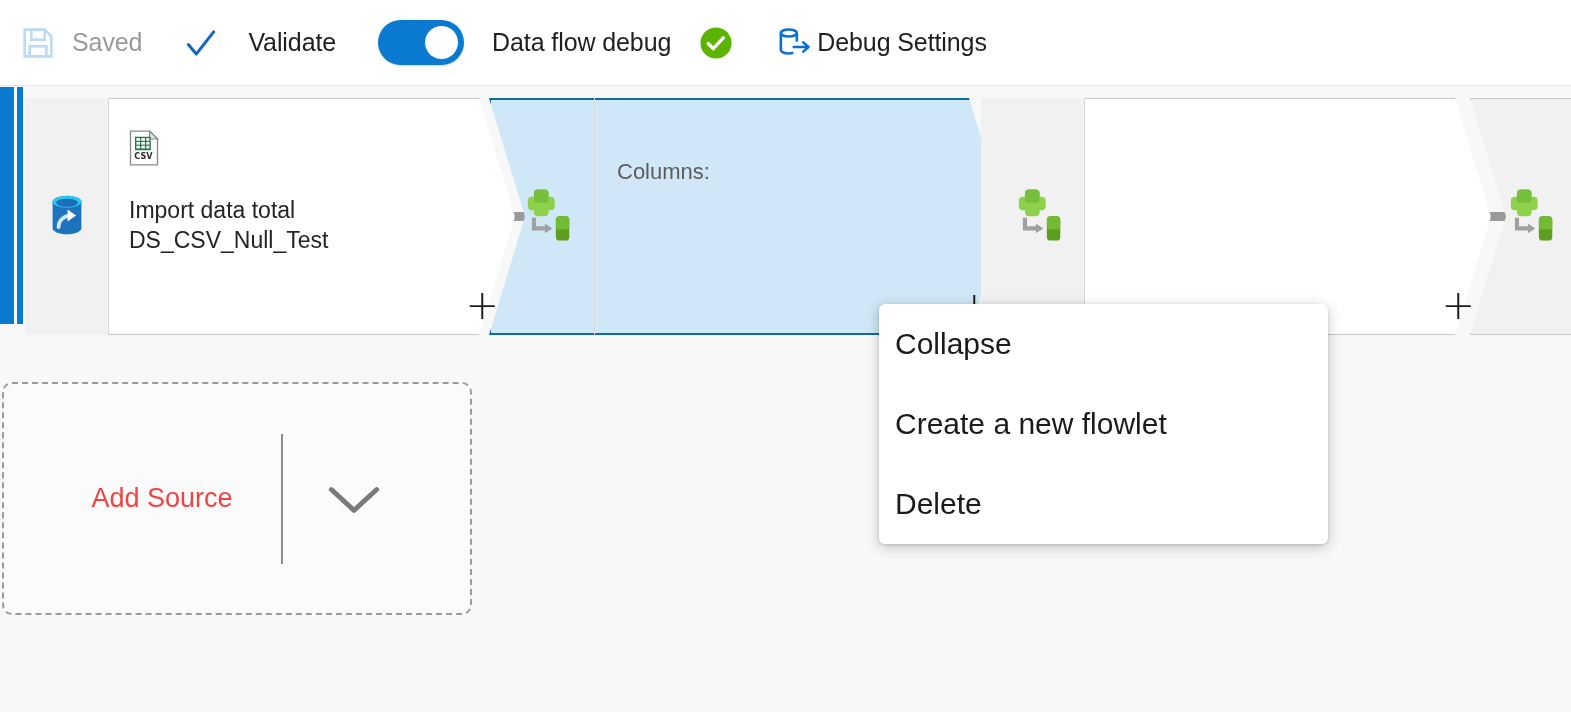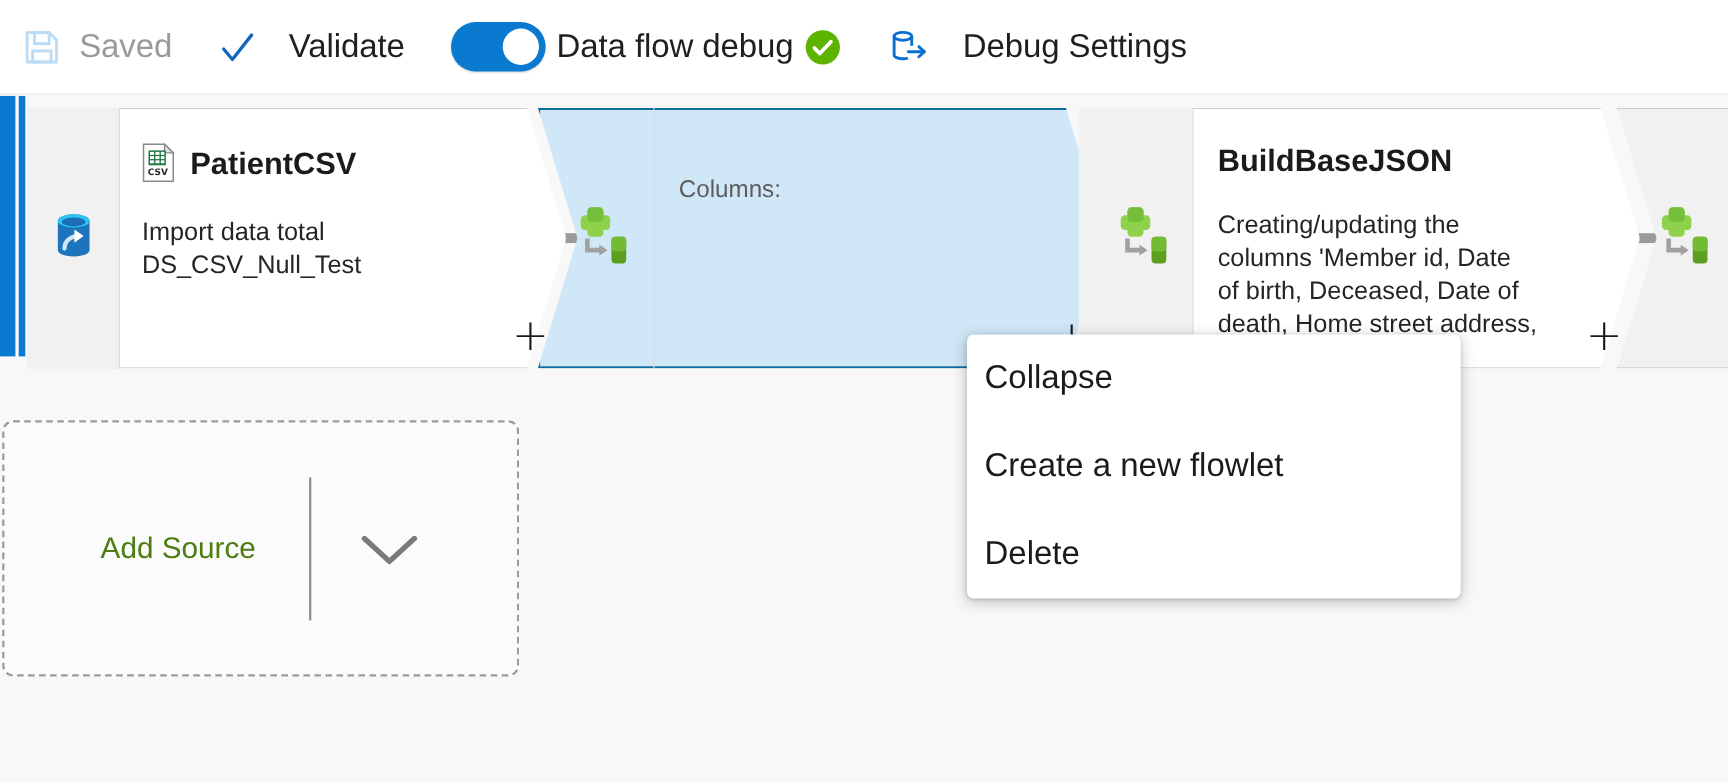--- a/index.html
+++ b/index.html
@@ -15,21 +15,21 @@
   
   .toolbar {
     position: absolute; left: 0; top: 0;
     width: 1571px; height: 86px;
     background: #ffffff;
     border-bottom: 1px solid #e6e6e6;
     display: flex; align-items: center;
   }
   .tb-item { display: flex; align-items: center; height: 100%; }
   .tb-label {
-    font-size: 30px; color: #201f1e; letter-spacing: -0.1px;
+    font-size: 25px; color: #201f1e; letter-spacing: -0.1px;
     white-space: nowrap;
   }
   .tb-label.disabled { color: #9a9a9a; }
 
   .icon-save { width: 40px; height: 40px; flex: none; }
   .icon-check { width: 38px; height: 38px; flex: none; }
   .icon-dbg   { width: 40px; height: 42px; flex: none; }
 
   
   .toggle {
@@ -103,21 +103,21 @@
   .connector { position: absolute; height: 9px; background: #9a9a9a; top: 114px; }
 
   
   .add-source {
     position: absolute; left: 2px; top: 295px;
     width: 470px; height: 233px;
     border: 2px dashed #9b9b9b; border-radius: 10px;
     background: #fbfbfb;
     display: flex; align-items: center; justify-content: center;
   }
-  .add-source .lbl { font-size: 27px; color: #4d7c0f; }
+  .add-source .lbl { font-size: 27px; color: #ef4444; }
   .as-divider { width: 2px; height: 130px; background: #8c8c8c; margin: 0 42px 0 48px; }
   .as-chev { width: 58px; height: 34px; }
 
   
   .ctx-menu {
     position: absolute; left: 879px; top: 217px;
     width: 449px; height: 240px;
     background: #ffffff; border-radius: 6px;
     box-shadow: 0 3px 14px rgba(0,0,0,.22), 0 1px 3px rgba(0,0,0,.14);
     z-index: 40;
@@ -150,34 +150,34 @@
 
     <div class="tb-item" style="margin-left:40px;gap:28px;">
       <span class="icon-check">
         <svg viewBox="0 0 24 24" width="38" height="38" fill="none" stroke="#1565c0" stroke-width="1.9" stroke-linecap="round" stroke-linejoin="round">
           <path d="M4 13l5 6L20 5"></path>
         </svg>
       </span>
       <span class="tb-label">Validate</span>
     </div>
 
-    <div class="tb-item" style="margin-left:42px;gap:10px;">
+    <div class="tb-item" style="margin-left:42px;gap:28px;">
       <div class="toggle">
         <div class="knob"></div>
       </div>
       <span class="tb-label">Data flow debug</span>
       <span class="badge-ok">
         <svg viewBox="0 0 24 24" width="34" height="34">
           <circle cx="12" cy="12" r="11" fill="#5cb300"></circle>
           <path d="M6.6 12.4l3.4 3.6 7.2-7.6" fill="none" stroke="#ffffff" stroke-width="2.4" stroke-linecap="round" stroke-linejoin="round"></path>
         </svg>
       </span>
     </div>
 
-    <div class="tb-item" style="margin-left:42px;gap:28px;text-align:right;">
+    <div class="tb-item" style="margin-left:42px;gap:2px;text-align:right;">
       <span class="icon-dbg">
         <svg viewBox="0 0 26 26" width="40" height="42" fill="none" stroke="#0a6fd4" stroke-width="1.7">
           <ellipse cx="9" cy="6.5" rx="5.2" ry="2.3"></ellipse>
           <path d="M3.8 6.5v11c0 1.3 2.3 2.3 5.2 2.3 1.1 0 2.1-.15 2.9-.4"></path>
           <path d="M14.2 6.5v5.6"></path>
           <path d="M12.2 15.6h9.3" stroke-linecap="round"></path>
           <path d="M18.4 12.6l3.3 3-3.3 3" stroke-linecap="round" stroke-linejoin="round"></path>
         </svg>
       </span>
       <span class="tb-label">Debug Settings</span>
@@ -225,21 +225,20 @@
                   <rect x="6.2" y="10.6" width="3.3" height="2.4"></rect>
                     <rect x="10.6" y="10.6" width="3.3" height="2.4"></rect>
                     <rect x="15" y="10.6" width="2.8" height="2.4"></rect>
                   <rect x="6.2" y="14" width="3.3" height="2.4"></rect>
                     <rect x="10.6" y="14" width="3.3" height="2.4"></rect>
                     <rect x="15" y="14" width="2.8" height="2.4"></rect>
                 </g>
                 <text x="12.5" y="26" font-family="DejaVu Sans, sans-serif" font-size="7.2" font-weight="bold" fill="#2b2b2b" text-anchor="middle">CSV</text>
               </svg>
             </span>
-            <span>PatientCSV</span>
           </div>
           <div class="desc">Import data total
 DS_CSV_Null_Test</div>
         </div>
         <div class="plus" style="right:16px;">+</div>
       </div>
 
       <div class="node has-notch selected" style="left:489px;width:516px;">
         <div class="body"></div>
         <div class="strip" style="width:105px;">
@@ -275,29 +274,20 @@
               </g>
               <rect x="9" y="2" width="12" height="11" rx="3.2" fill="#76bf3d"></rect>
               <path d="M9 27v7h11" fill="none" stroke="#a0a0a0" stroke-width="3.4" stroke-linecap="square"></path>
               <path d="M18 30l6 4-6 4z" fill="#a0a0a0"></path>
               <rect x="27" y="24" width="11" height="20" rx="3" fill="#5c9e1e"></rect>
               <rect x="27" y="24" width="11" height="11" rx="3" fill="#74bb34"></rect>
             </svg>
           </span>
         </div>
         <div class="strip-div" style="left:103px;"></div>
-        <div class="content" style="left:126px;right:44px;overflow:hidden;">
-          <div class="title">
-            <span>BuildBaseJSON</span>
-          </div>
-          <div class="desc">Creating/updating the
-columns 'Member id, Date
-of birth, Deceased, Date of
-death, Home street address,</div>
-        </div>
         <div class="plus" style="right:16px;">+</div>
       </div>
 
       <div class="node has-notch" style="left:1470px;width:320px;">
         <div class="body" style="background:#f1f1f1;"></div>
         <div class="strip" style="width:105px;background:transparent;">
           <span style="margin-left:22px;">
             <svg viewBox="0 0 46 46" width="56" height="56">
               <g fill="#8ed14b">
                 <rect x="9" y="2" width="12" height="22" rx="3.2"></rect>

